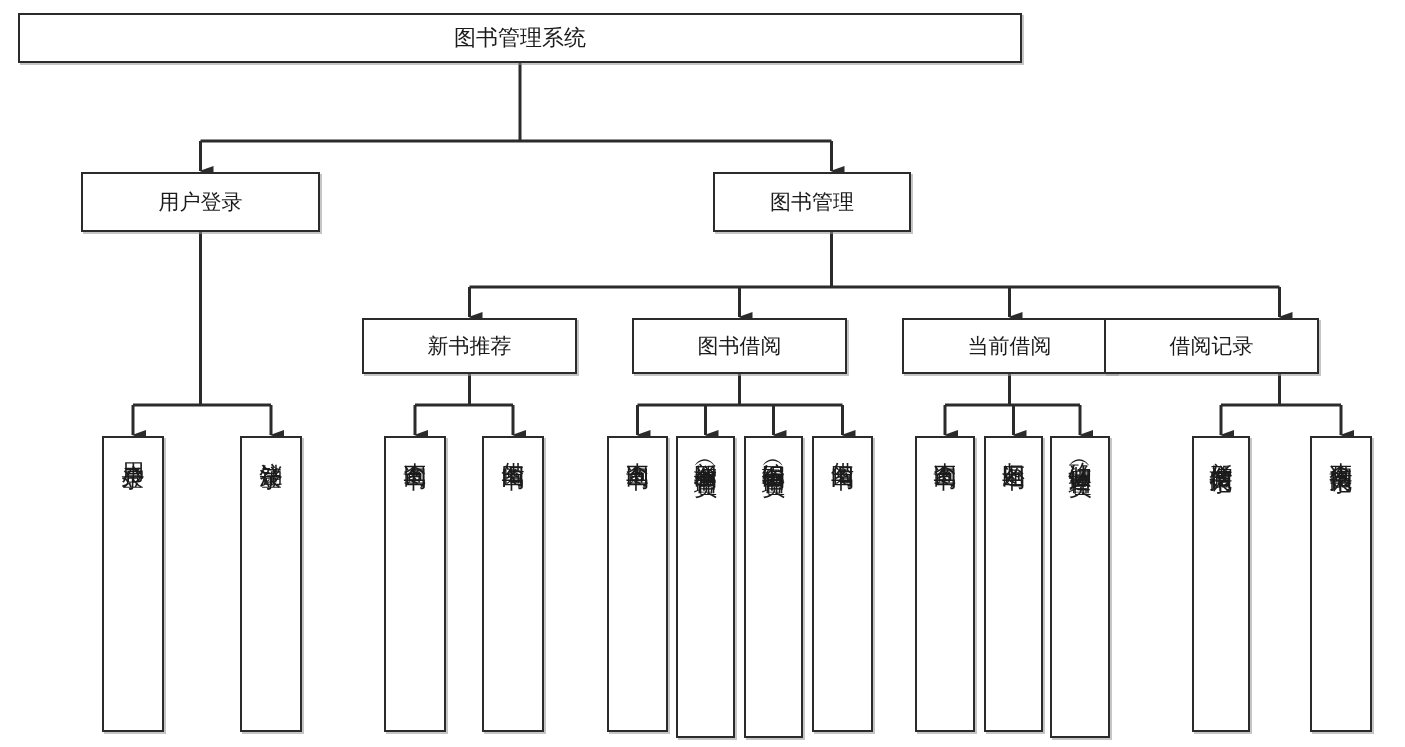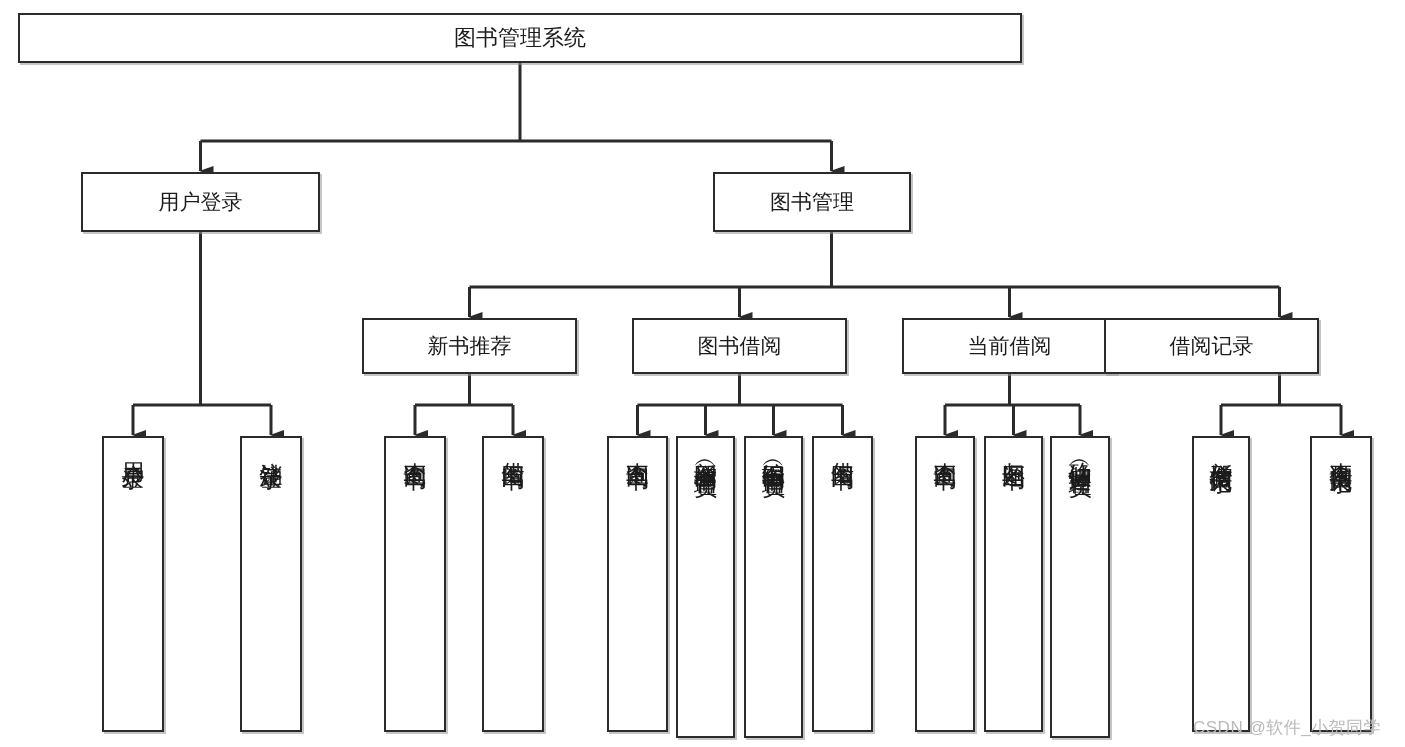--- a/index.html
+++ b/index.html
@@ -173,14 +173,13 @@
         <span class="label">确认归还（管理员）</span>
       </div>
       <div class="node vert" style="left: 1192px; top: 436px; width: 58px; height: 296px;">
         <span class="label">新增借阅记录</span>
       </div>
       <div class="node vert" style="left: 1310px; top: 436px; width: 62px; height: 296px;">
         <span class="label">查询借阅记录</span>
       </div>
     </div>
 
-  <div class="watermark" style="left: 1193px; top: 716px;">CSDN @软件_小贺同学</div>
 </div>
 
 </body></html>

